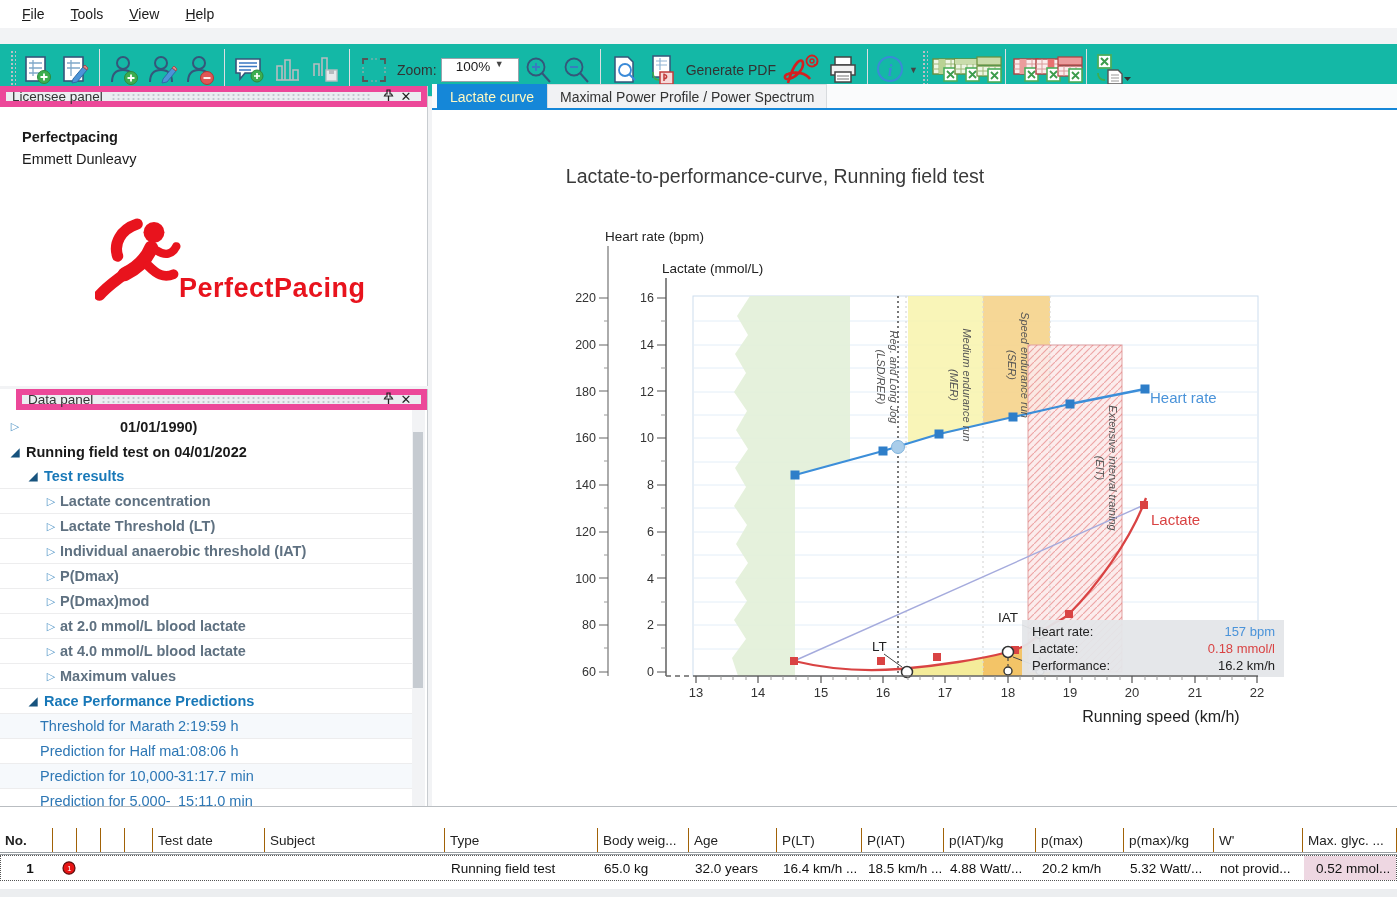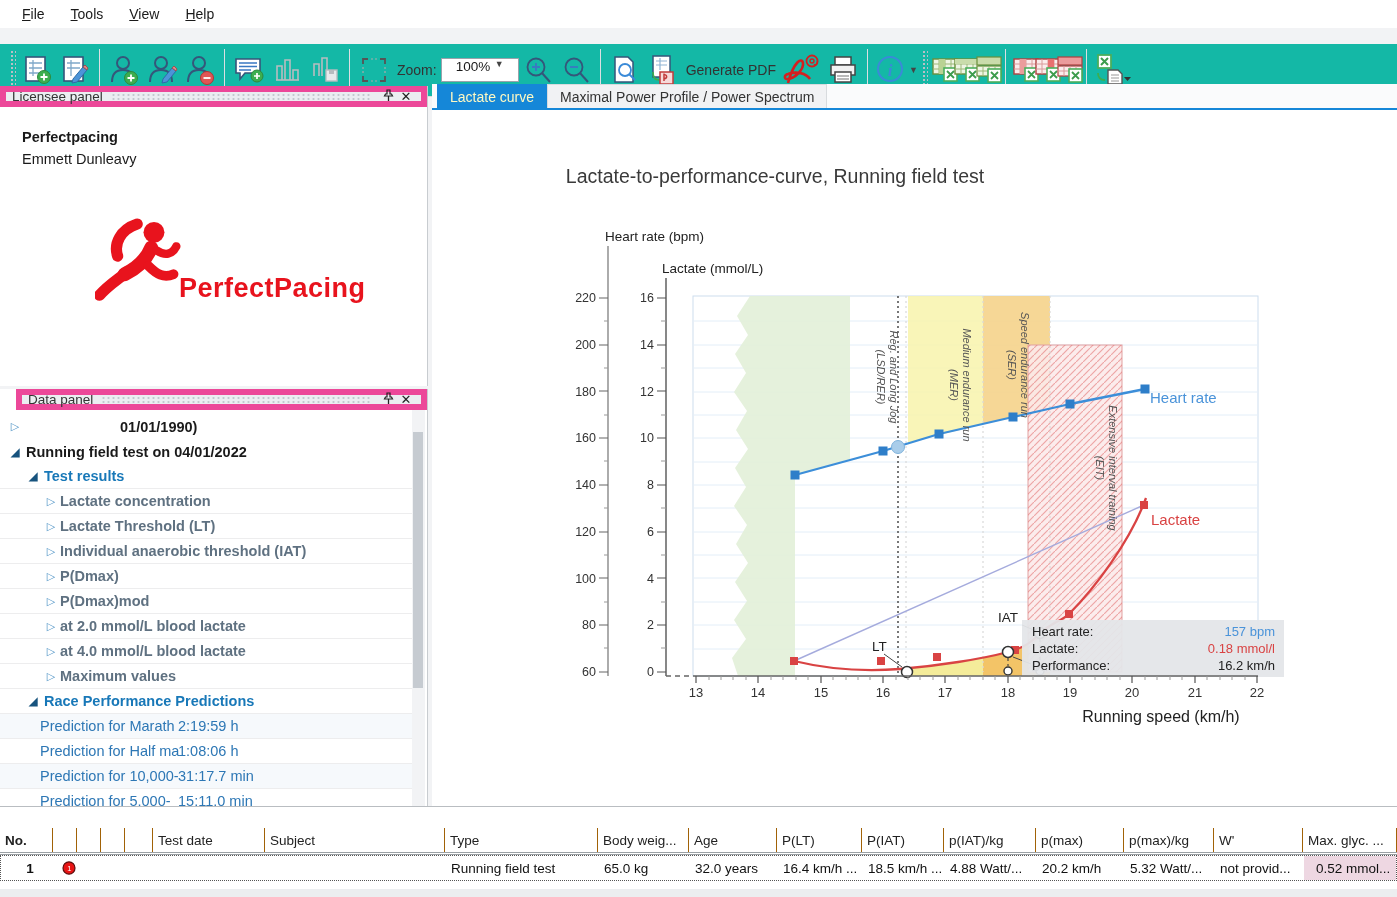--- a/index.html
+++ b/index.html
@@ -377,21 +377,21 @@
     </div>
     <div class="trow sep" style="padding-left:44px;">
       <span class="arrow">▷</span>
       <span class="b-gray" style="margin-left:2px;">Maximum values</span>
     </div>
     <div class="trow sep" style="padding-left:26px;">
       <span class="arrow exp">◢</span>
       <span class="b-blue" style="margin-left:4px;">Race Performance Predictions</span>
     </div>
     <div class="trow sep pred" style="background:#f6f9fc;">
-      <span class="pred-name">Prediction for Marath</span>
+      <span class="pred-name">Threshold for Marath</span>
       <span class="pred-val">2:19:59 h</span>
     </div>
     <div class="trow sep pred">
       <span class="pred-name">Prediction for Half ma</span>
       <span class="pred-val">1:08:06 h</span>
     </div>
     <div class="trow sep pred" style="background:#f6f9fc;">
       <span class="pred-name">Prediction for 10,000-</span>
       <span class="pred-val">31:17.7 min</span>
     </div>

